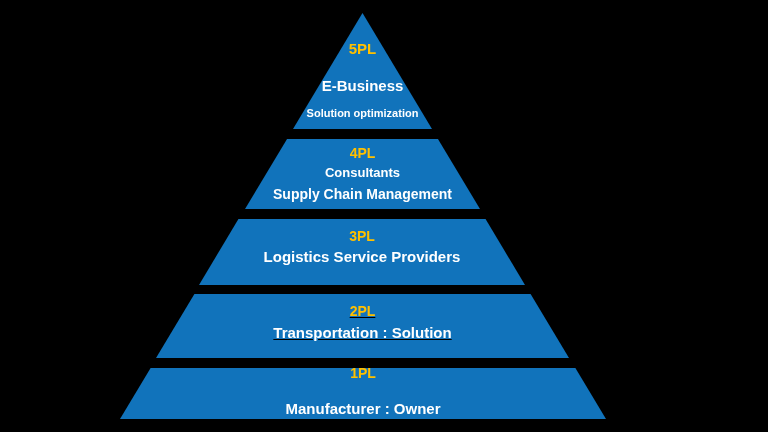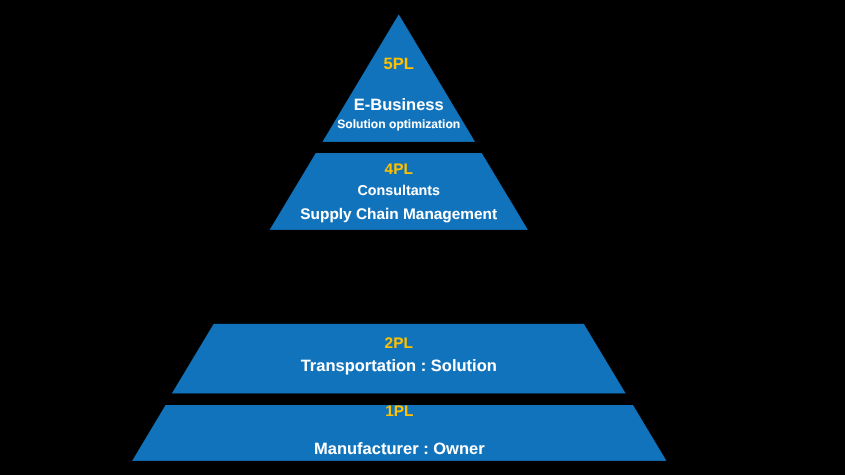--- a/index.html
+++ b/index.html
@@ -39,21 +39,21 @@
   }
 
   
   .tier-5pl {
     left: 293px; top: 13px; width: 139px; height: 116px;
     clip-path: polygon(50% 0%, 100% 100%, 0% 100%);
     justify-content: flex-end;
     padding-bottom: 9px;
   }
   .tier-5pl .level-label { font-size: 15px; margin-bottom: 20px; }
-  .tier-5pl .line-0 { font-size: 15px; margin-bottom: 3px; }
+  .tier-5pl .line-0 { font-size: 15px; margin-bottom: 13px; }
   .tier-5pl .line-1 { font-size: 11px; }
 
   
   .tier-4pl {
     left: 245px; top: 139px; width: 235px; height: 70px;
     clip-path: polygon(17.9% 0%, 82.1% 0%, 100% 100%, 0% 100%);
     gap: 5px;
   }
   .tier-4pl .line-0 { font-size: 13px; }
   .tier-4pl .line-1 { font-size: 14px; }
@@ -65,20 +65,21 @@
     gap: 4px;
     padding-bottom: 10px;
   }
 
   
   .tier-2pl {
     left: 156px; top: 294px; width: 413px; height: 64px;
     clip-path: polygon(9.3% 0%, 90.7% 0%, 100% 100%, 0% 100%);
     gap: 4px;
     padding-bottom: 7px;
+    text-decoration: underline;
   }
 
   
   .tier-1pl {
     left: 120px; top: 368px; width: 486px; height: 51px;
     clip-path: polygon(6.3% 0%, 93.7% 0%, 100% 100%, 0% 100%);
     gap: 19px;
     padding-bottom: 4px;
   }
 </style>
@@ -92,20 +93,24 @@
     <span class="tier-line line-0">E-Business</span>
     <span class="tier-line line-1">Solution optimization</span>
   </div>
 
   <div class="tier tier-4pl">
     <span class="level-label">4PL</span>
     <span class="tier-line line-0">Consultants</span>
     <span class="tier-line line-1">Supply Chain Management</span>
   </div>
 
+  <div class="tier tier-3pl">
+    <span class="level-label">3PL</span>
+    <span class="tier-line">Logistics Service Providers</span>
+  </div>
 
   <div class="tier tier-2pl">
     <span class="level-label">2PL</span>
     <span class="tier-line">Transportation : Solution</span>
   </div>
 
   <div class="tier tier-1pl">
     <span class="level-label">1PL</span>
     <span class="tier-line">Manufacturer : Owner</span>
   </div>

